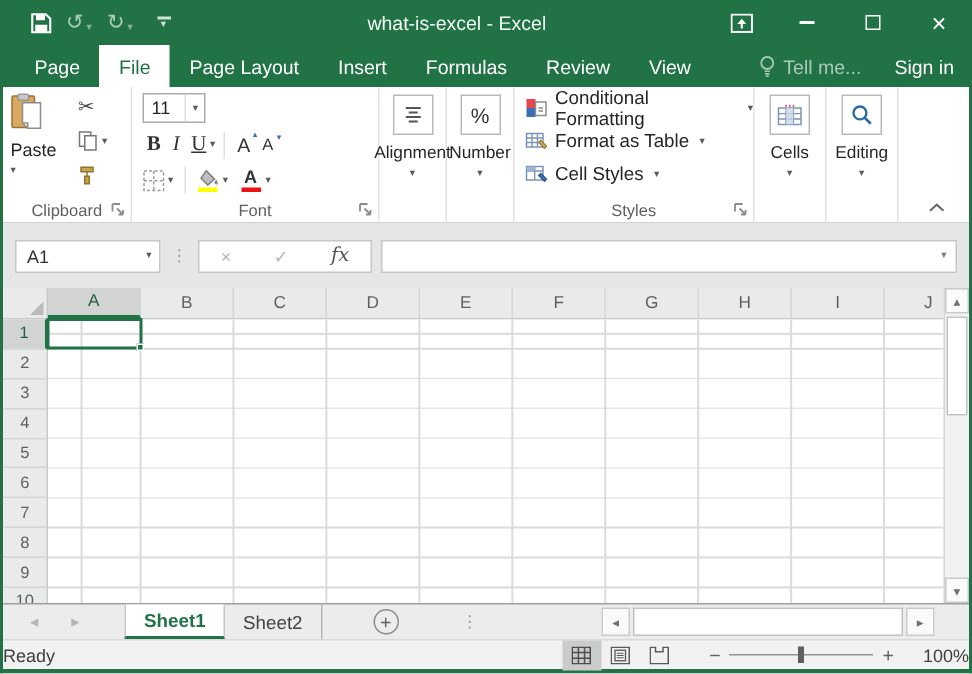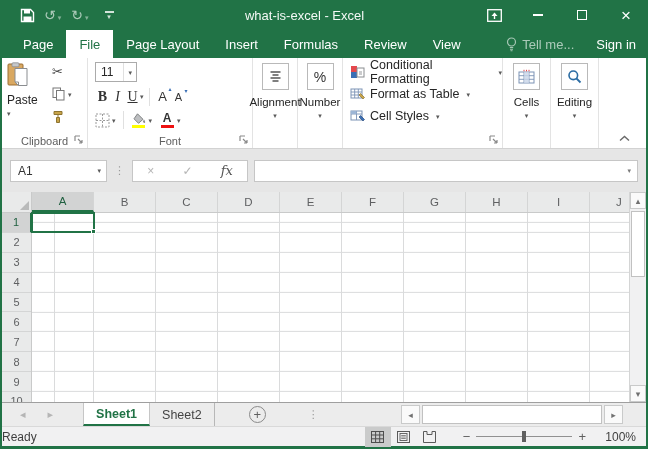--- a/index.html
+++ b/index.html
@@ -136,21 +136,21 @@
   
   .statusbar { height:20px; background:#f1f1f2; border-top:1px solid #d9d9d9; display:flex; align-items:center; font-size:12px; color:#3f3f3f; flex:1; }
   .statusbar .ready { margin-left:0; }
   .status-right { margin-left:auto; display:flex; align-items:center; }
   .viewbtn { width:26px; height:20px; display:flex; align-items:center; justify-content:center; }
   .viewbtn.sel { background:#cacbcb; }
   .zoomctl { display:flex; align-items:center; margin-left:14px; }
   .zminus,.zplus { color:#5f5f5f; font-size:13px; padding:0 6px; }
   .ztrack { width:96px; height:1px; background:#919191; position:relative; }
   .zthumb { position:absolute; left:46px; top:-5px; width:4px; height:11px; background:#5f5f5f; }
-  .zlevel { width:44px; text-align:right; margin-right:10px; }
+  .zlevel { width:44px; text-align:right; margin-right:0; }
 
   svg { display:block; }
 </style>
 </head>
 <body>
 
 <div class="window">
 
   <div class="titlebar">
     <div class="tb-btn save-btn">
@@ -370,20 +370,21 @@
           <svg width="15" height="14" viewBox="0 0 15 14">
               <rect x="1" y="2" width="11" height="9" fill="#fff" stroke="#7c93b5" stroke-width="1"></rect>
               <path d="M1 5 h11 M6.5 2 v9" stroke="#7c93b5" stroke-width="0.9"></path>
               <rect x="1" y="2" width="5.5" height="3" fill="#9db6d6"></rect>
               <path d="M9 8 l4 4 l1.5 -1.5 l-4 -4 z" fill="#3a6fb5" stroke="#2b4d7e" stroke-width="0.7"></path>
             </svg>
         </span>
         <span>Cell Styles</span>
         <span class="caret">▾</span>
       </div>
+      <div class="group-label">Styles</div>
       <div class="launcher">
         <svg width="10" height="10" viewBox="0 0 10 10">
             <path d="M1 1 h5 M1 1 v5" stroke="#8a8a8a" stroke-width="1.2" fill="none"></path>
             <path d="M4 4 l4 4 M8 8 v-3 M8 8 h-3" stroke="#8a8a8a" stroke-width="1.2" fill="none"></path>
           </svg>
       </div>
     </div>
 
     <div class="rgroup g-cells">
       <div class="bigbtn">

